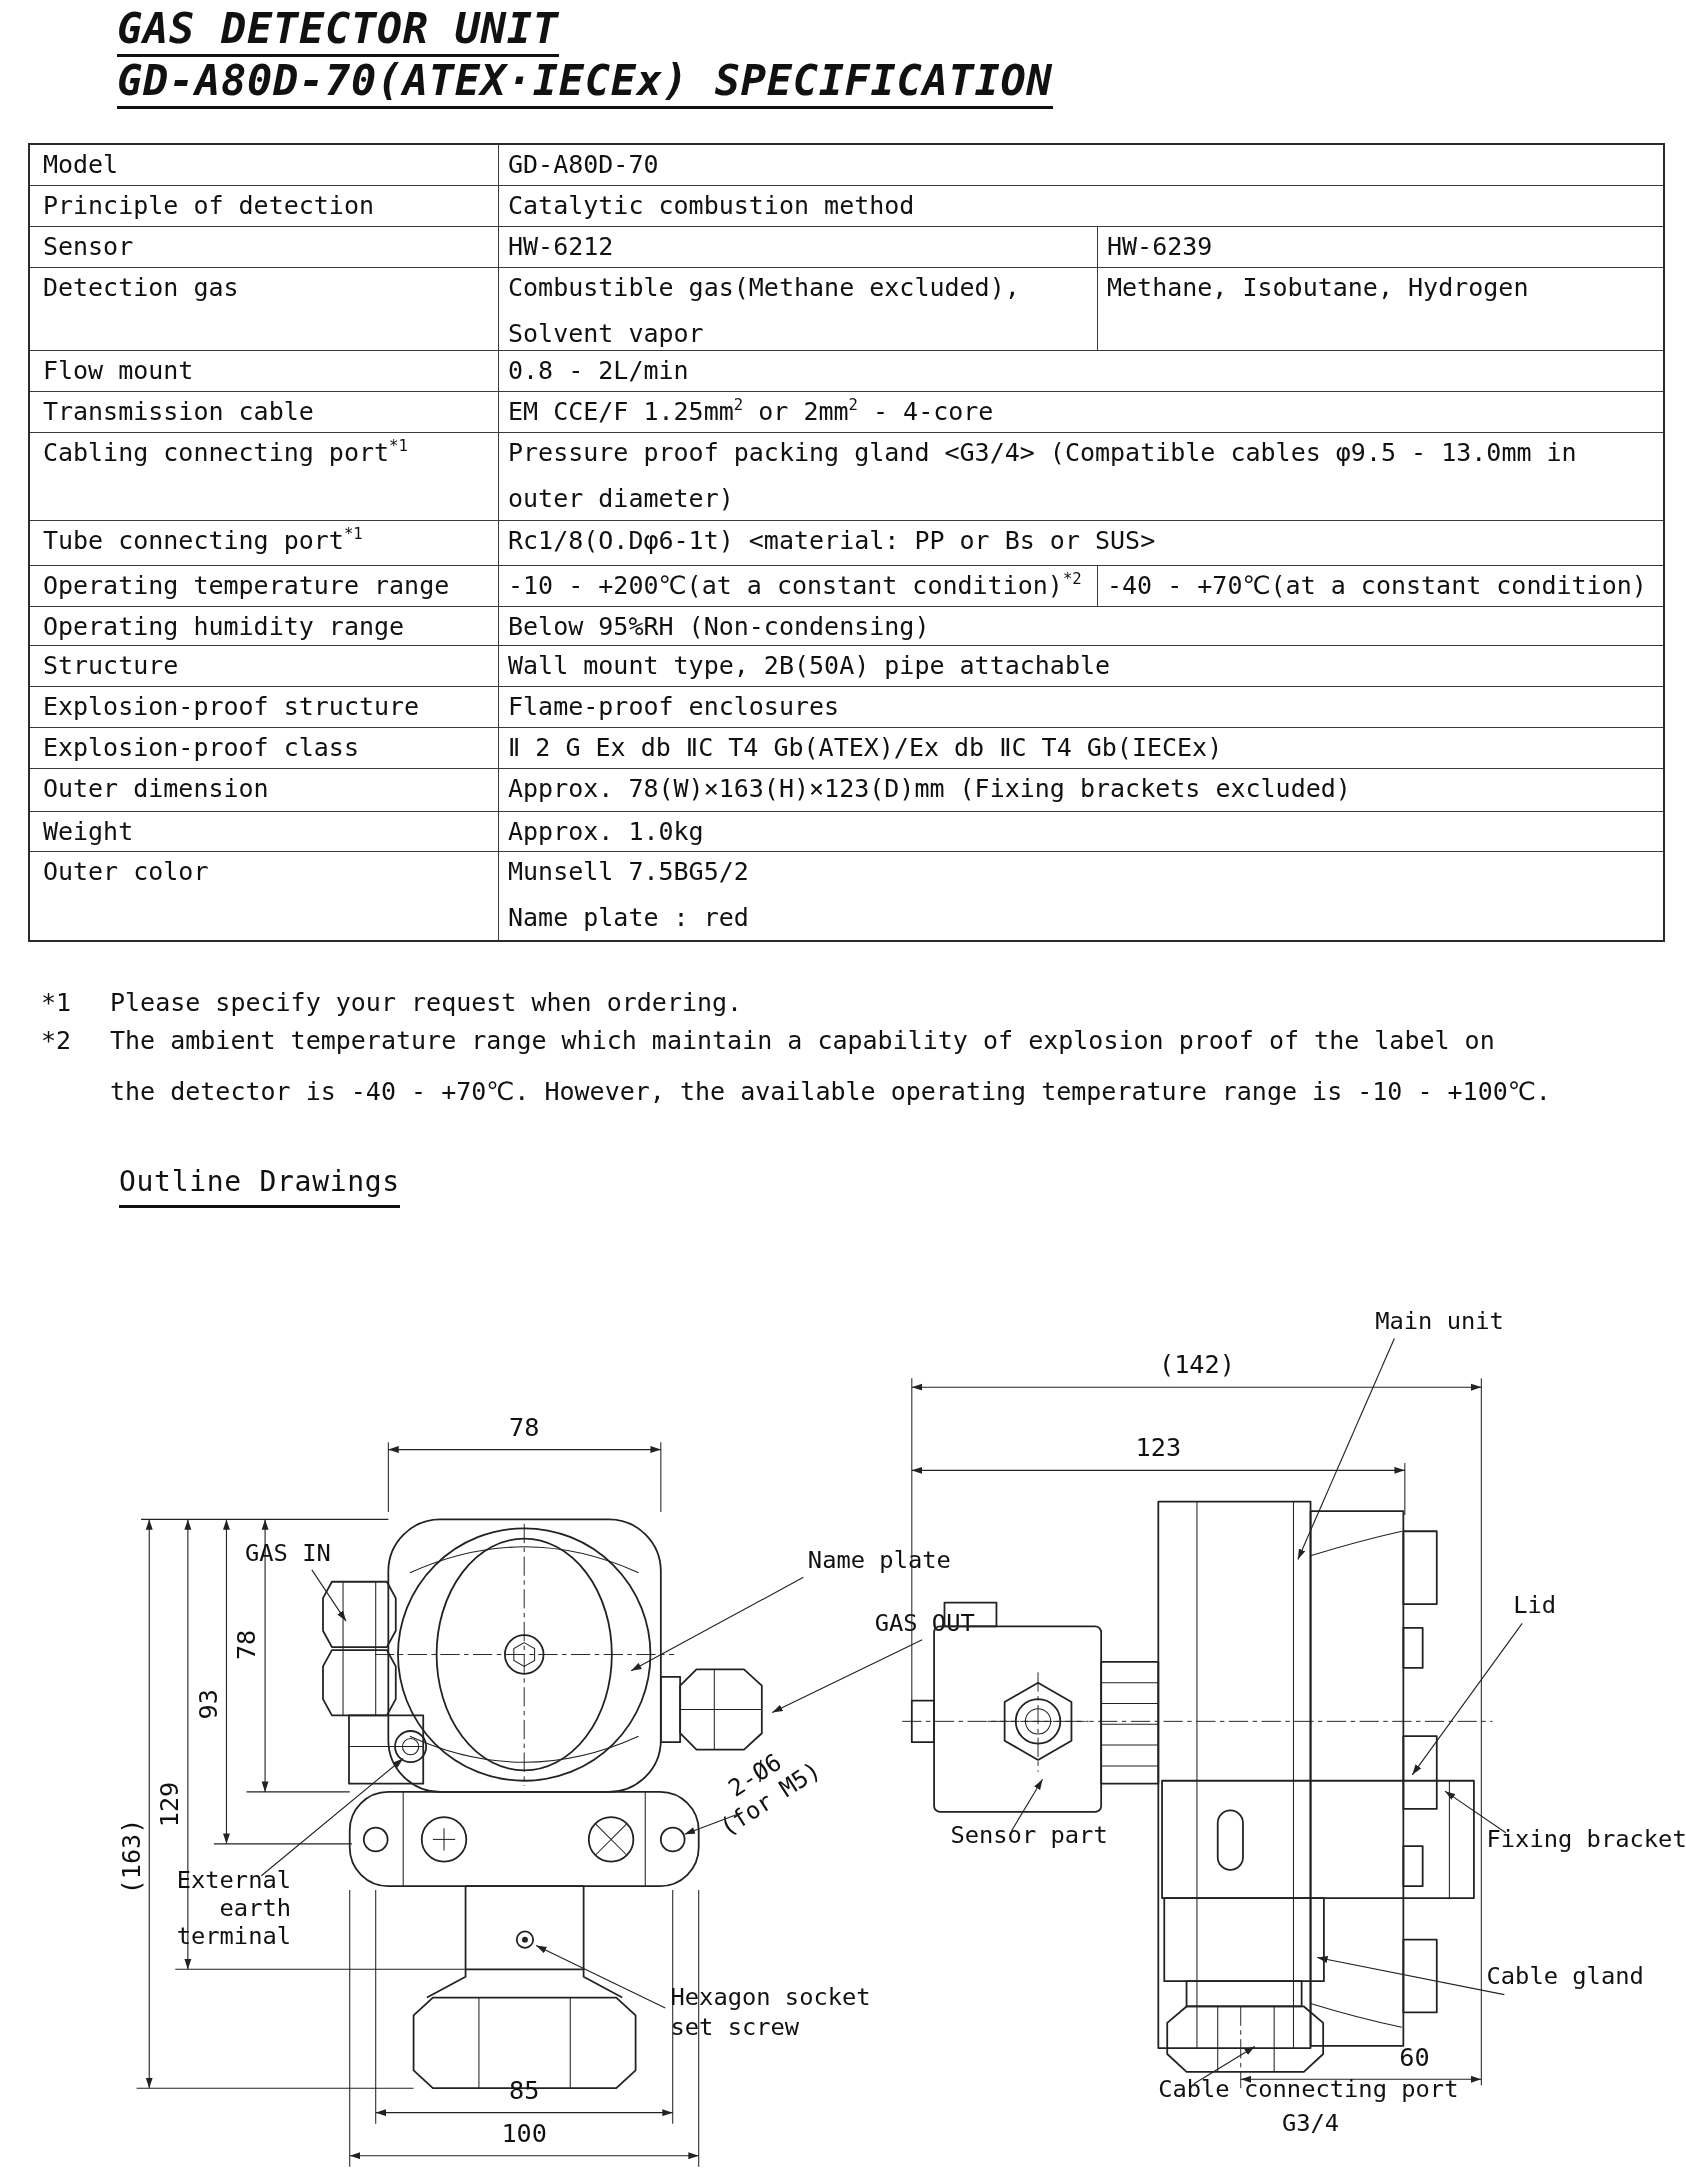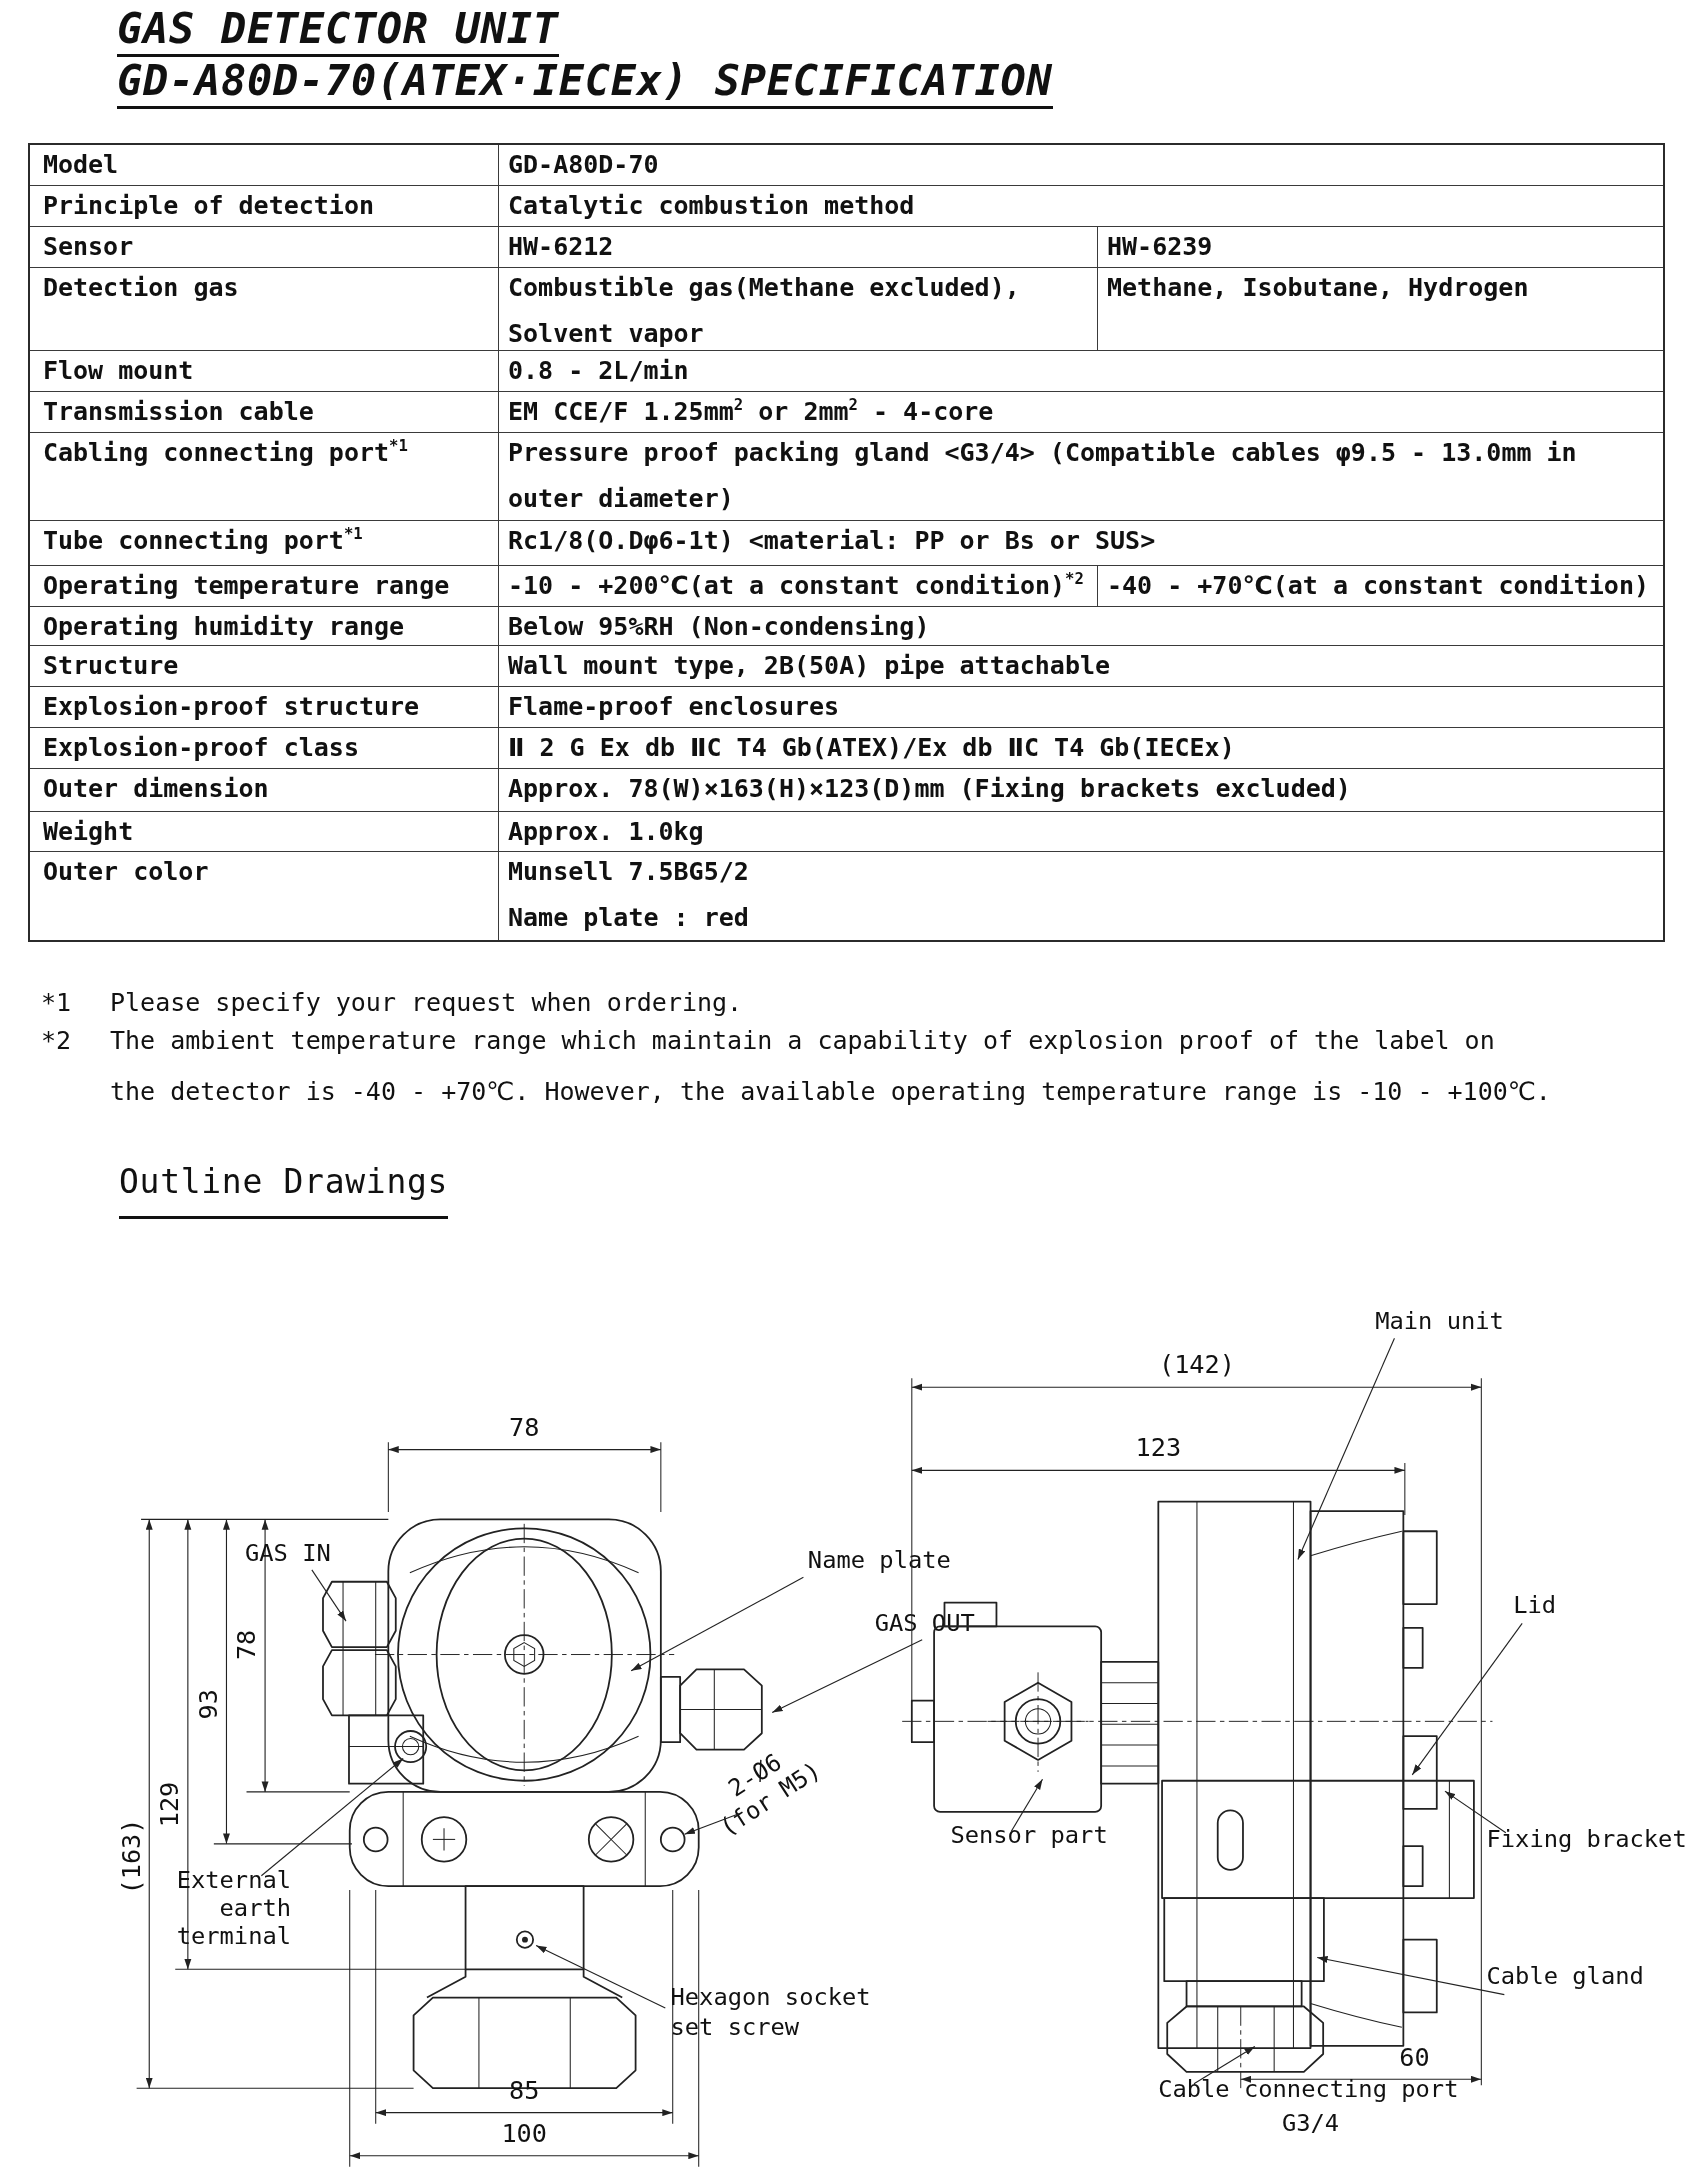--- a/index.html
+++ b/index.html
@@ -18,34 +18,34 @@
   #title2{top:58px;}
   
   table.spec{
     position:absolute; left:27.5px; top:143px; width:1635px;
     border-collapse:collapse; table-layout:fixed;
     border:2.2px solid #2b2b2b;
   }
   table.spec td{
     border:1.5px solid #3a3a3a; vertical-align:top;
     font-size:25px; line-height:28px; padding:6px 6px 0 13.4px;
-    white-space:nowrap; overflow:hidden;font-weight:bold;
+    white-space:nowrap; overflow:hidden;
   }
   table.spec td.val{padding-left:9px;}
   .l2{margin-top:18px;}
   sup.fnref{font-size:15.6px; line-height:0; vertical-align:10.4px;}
   
   .fn{position:absolute; left:41px; display:flex; font-size:25px; line-height:33px; white-space:nowrap;}
   .fn .mk{width:69px; flex:none;}
   .fn .l2{}
   
   #od-heading{
     position:absolute; left:119px; top:1163px; display:inline-block;
-    font-size:33px; line-height:37px; letter-spacing:0.7px;
-    border-bottom:3px solid #111; padding-bottom:16px; white-space:nowrap;
+    font-size:28px; line-height:37px; letter-spacing:0.7px;
+    border-bottom:3px solid #111; padding-bottom:5px; white-space:nowrap;
   }
   
   #drawing-svg{position:absolute; left:0; top:1203px;}
   .ln{stroke:#222;stroke-width:2.4;fill:none;stroke-linejoin:round;}
   .thin{stroke:#222;stroke-width:1.4;fill:none;}
   .dim{stroke:#222;stroke-width:1.5;fill:none;}
   .cl{stroke:#222;stroke-width:1.3;fill:none;stroke-dasharray:26 6 6 6;}
   .svgtxt{font-family:"DejaVu Sans Mono","DejaVu Sans",monospace;font-size:32px;fill:#111;}
   .dimtxt{font-size:34px;}
 </style>

